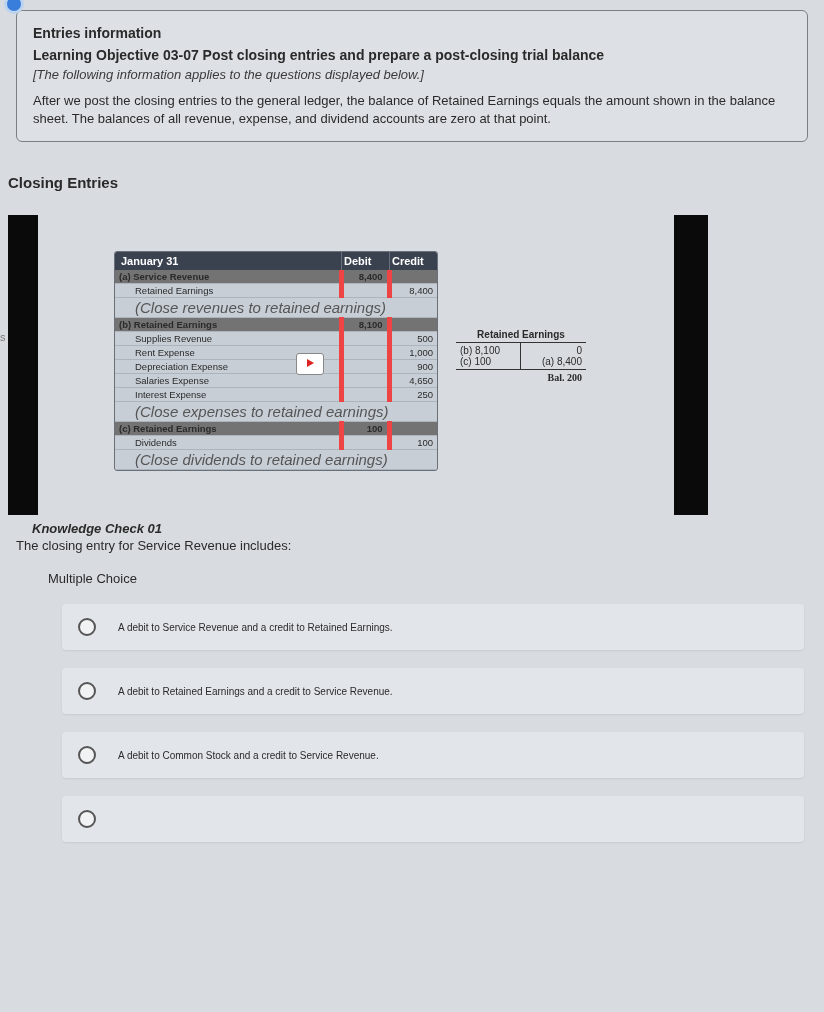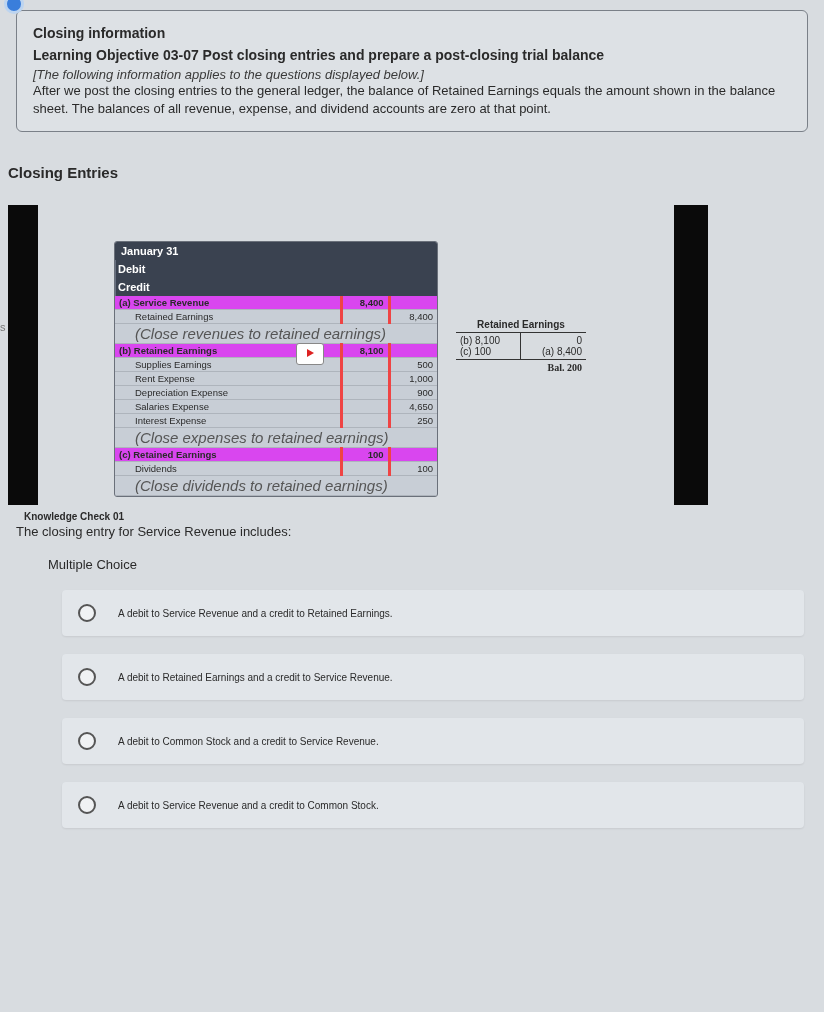--- a/index.html
+++ b/index.html
@@ -13,21 +13,21 @@
     }
     .info-box {
       margin: 10px 16px 0 16px;
       border: 1px solid #7a8088;
       border-radius: 6px;
       padding: 14px 16px;
       background: #dde1e5;
     }
     .info-title { font-weight: bold; font-size: 14px; margin-bottom: 6px; }
     .info-obj { font-weight: bold; font-size: 14px; margin-bottom: 4px; }
-    .info-disclaimer { font-style: italic; font-size: 13px; color: #3a3a3a; }
+    .info-disclaimer { font-style: italic; font-size: 13px; margin-bottom: 10px; color: #3a3a3a; }
     .info-body { font-size: 13px; line-height: 1.35; }
     .section-heading { font-weight: bold; font-size: 15px; margin: 32px 0 10px 8px; }
     .closing-area {
       position: relative;
       height: 310px;
       margin: 0 16px;
     }
     .blackbar-left {
       position: absolute;
       left: -8px; top: 14px; width: 30px; height: 300px;
@@ -52,28 +52,27 @@
       border-radius: 3px;
       overflow: hidden;
       background: #c8ced6;
     }
     .ledger-head {
       display: flex;
       background: #3a4250;
       color: #fff;
       font-weight: bold;
       font-size: 11px;
-      flex-direction: column;
     }
     .ledger-head .col-name { flex: 1; padding: 3px 6px; }
     .ledger-head .col-dc { width: 48px; text-align: left; padding: 3px 2px; border-left: 1px solid #687080; }
     .ledger table { width: 100%; border-collapse: collapse; }
     .ledger td { padding: 1px 4px; font-size: 9.5px; color: #2a2a2a; border-bottom: 1px solid #aeb4bc; }
-    .ledger td.num { text-align: right; width: 48px; border-left: 3px solid #ef4444; }
-    .ledger tr.section-row td { font-weight: bold; background: #d946ef; }
+    .ledger td.num { text-align: right; width: 48px; border-left: 5px solid #ef4444; }
+    .ledger tr.section-row td { font-weight: bold; background: #737373; }
     .ledger tr.note-row td { font-style: italic; color: #555; font-size: 15px; }
     .indent { padding-left: 20px !important; }
     .play-btn {
       position: absolute;
       left: 280px; top: 152px;
       width: 28px; height: 22px;
       background: #fff;
       border: 1px solid #888;
       border-radius: 3px;
       display: flex; align-items: center; justify-content: center;
@@ -84,21 +83,21 @@
       left: 440px; top: 128px;
       width: 130px;
       font-size: 10px;
     }
     .t-title { text-align: center; font-weight: bold; padding-bottom: 2px; border-bottom: 1px solid #333; }
     .t-body { display: flex; }
     .t-left, .t-right { width: 50%; padding: 2px 4px; }
     .t-left { border-right: 1px solid #333; text-align: left; }
     .t-right { text-align: right; }
     .t-bal { border-top: 1px solid #333; font-weight: bold; text-align: right; padding: 2px 4px; font-family: Liberation Serif, serif; }
-    .kc-heading { font-weight: bold; font-size: 10px; margin: 10px 0 2px 24px; }
+    .kc-heading { font-weight: bold; font-size: 13px; margin: 10px 0 2px 32px; font-style: italic; }
     .kc-q { font-size: 13px; margin: 0 0 18px 16px; }
     .mc-label { font-size: 13px; margin: 0 0 18px 48px; }
     .choice {
       margin: 0 20px 18px 62px;
       background: #e2e6ea;
       border-radius: 4px;
       padding: 14px 16px;
       display: flex;
       align-items: center;
       gap: 22px;
@@ -120,21 +119,21 @@
       background: #3a7edb;
       border: 3px solid #bcd4f0;
     }
   </style>
 </head>
 <body>
 
 <div class="top-marker"></div>
 
 <div class="info-box">
-  <div class="info-title">Closing information</div>
+  <div class="info-title">Entries information</div>
   <div class="info-obj">Learning Objective 03-07 Post closing entries and prepare a post-closing trial balance</div>
   <div class="info-disclaimer">[The following information applies to the questions displayed below.]</div>
   <div class="info-body">After we post the closing entries to the general ledger, the balance of Retained Earnings equals the amount shown in the balance sheet. The balances of all revenue, expense, and dividend accounts are zero at that point.</div>
 </div>
 
 <div class="section-heading">Closing Entries</div>
 
 <div class="closing-area">
   <div class="edge-label">es</div>
   <div class="blackbar-left"></div>
@@ -160,21 +159,21 @@
           </tr>
       <tr class="note-row">
             <td colspan="3" class="indent">(Close revenues to retained earnings)</td>
           </tr>
       <tr class="section-row">
             <td>(b) Retained Earnings</td>
             <td class="num">8,100</td>
             <td class="num"></td>
           </tr>
       <tr>
-            <td class="indent">Supplies Earnings</td>
+            <td class="indent">Supplies Revenue</td>
             <td class="num"></td>
             <td class="num">500</td>
           </tr>
       <tr>
             <td class="indent">Rent Expense</td>
             <td class="num"></td>
             <td class="num">1,000</td>
           </tr>
       <tr>
             <td class="indent">Depreciation Expense</td>
@@ -246,14 +245,13 @@
 <div class="choice">
   <div class="radio"></div>
   <div>A debit to Retained Earnings and a credit to Service Revenue.</div>
 </div>
 <div class="choice">
   <div class="radio"></div>
   <div>A debit to Common Stock and a credit to Service Revenue.</div>
 </div>
 <div class="choice">
   <div class="radio"></div>
-  <div>A debit to Service Revenue and a credit to Common Stock.</div>
 </div>
 
 </body></html>

